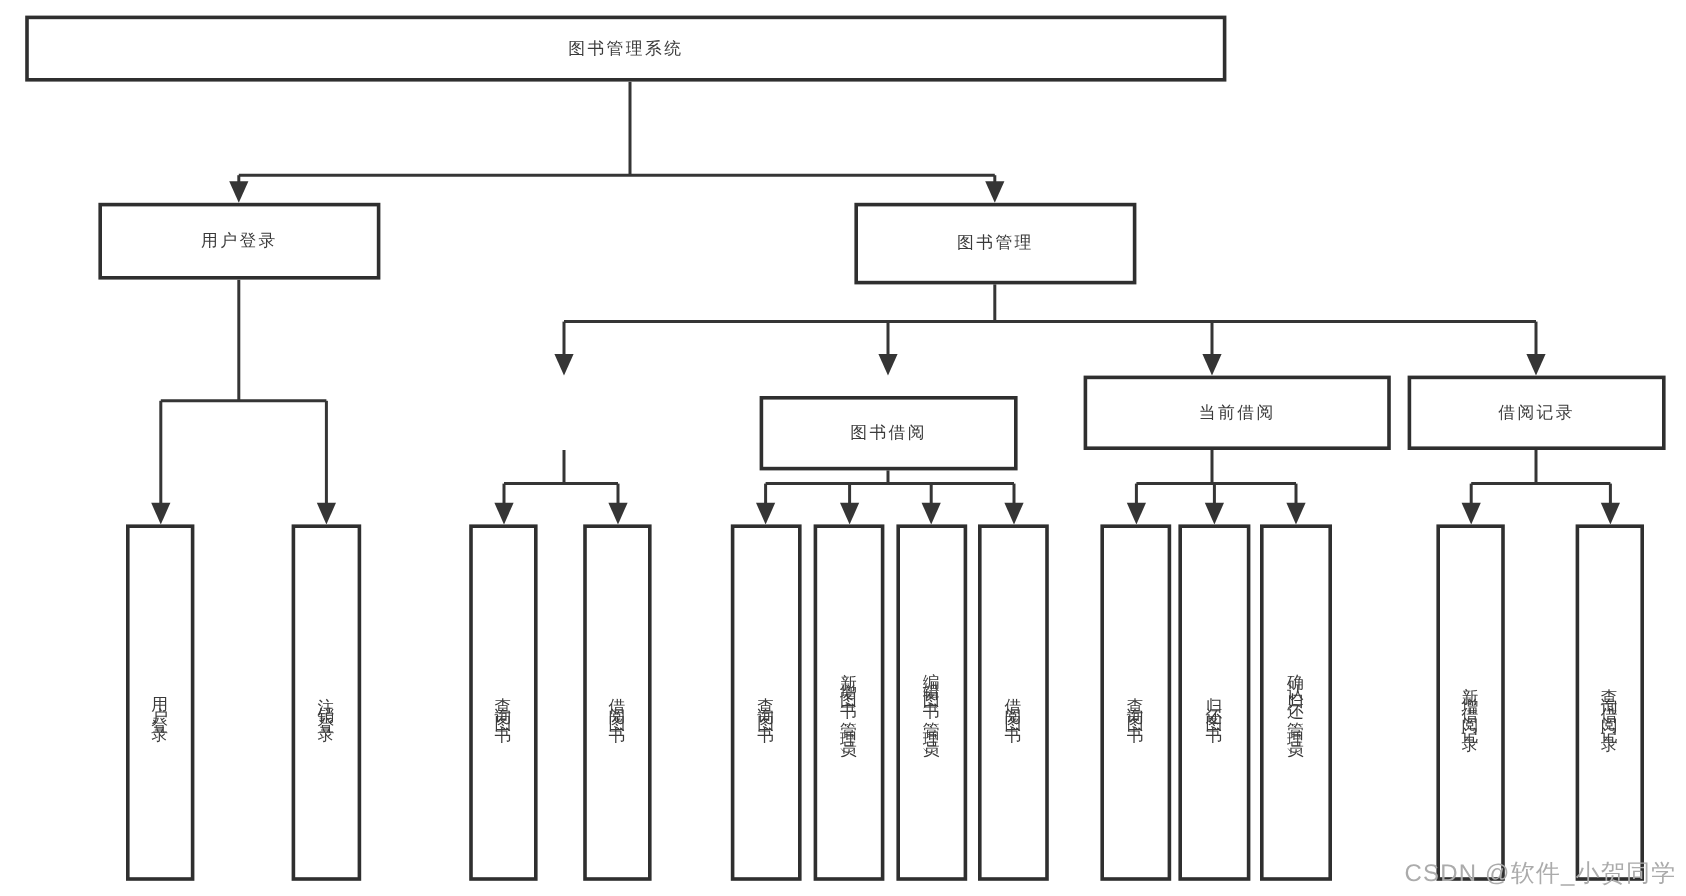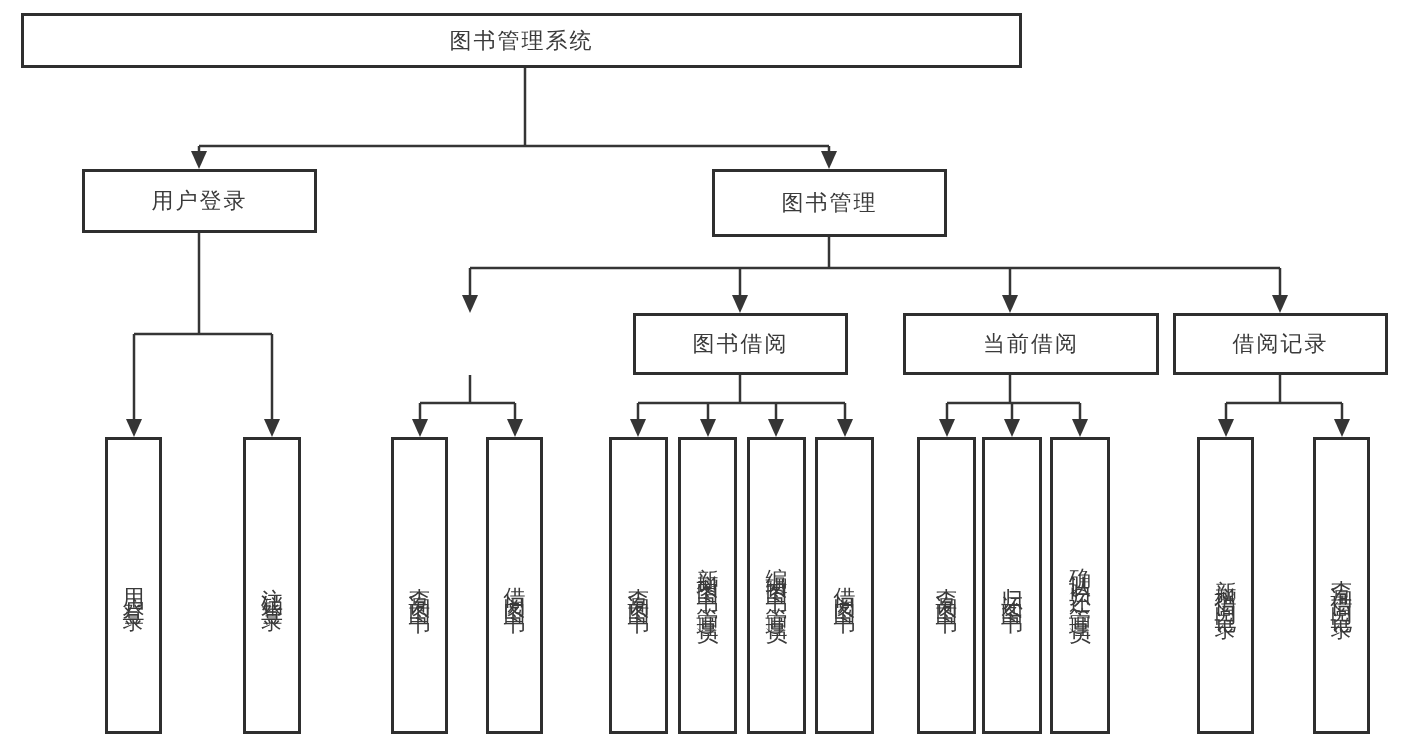--- a/index.html
+++ b/index.html
@@ -24,38 +24,38 @@
   }
   .box {
     position: absolute;
     box-sizing: border-box;
     border: 3px solid #2f2f2f;
     background: #ffffff;
     color: #3a3a3a;
     display: flex;
     align-items: center;
     justify-content: center;
-    font-size: 22px;
+    font-size: 14px;
     z-index: 2;
     letter-spacing: 2px;
   }
   .vbox {
     writing-mode: vertical-rl;
     text-orientation: mixed;
     letter-spacing: 8px;
     line-height: 1;
     top: 437px;
     height: 297px;
   }
   
   #n-root        { left: 21px;  top: 13px;  width: 1001px; height: 55px; }
   #n-user-login  { left: 82px;  top: 169px; width: 235px;  height: 64px; }
   #n-book-mgmt   { left: 712px; top: 169px; width: 235px;  height: 68px; }
   #n-recommend   { left: 362px; top: 313px; width: 215px;  height: 62px; }
-  #n-borrow      { left: 633px; top: 313px; width: 215px;  height: 62px; }
+  #n-borrow      { left: 633px; top: 330px; width: 215px;  height: 62px; }
   #n-current     { left: 903px; top: 313px; width: 256px;  height: 62px; }
   #n-records     { left: 1173px;top: 313px; width: 215px;  height: 62px; }
   #l-user-login  { left: 105px;  width: 57px; }
   #l-logout      { left: 243px;  width: 58px; }
   #l-query-rec   { left: 391px;  width: 57px; }
   #l-borrow-rec  { left: 486px;  width: 57px; }
   #l-query-bor   { left: 609px;  width: 59px; }
   #l-add-book    { left: 678px;  width: 59px; }
   #l-edit-book   { left: 747px;  width: 59px; }
   #l-borrow-bor  { left: 815px;  width: 59px; }
@@ -204,14 +204,15 @@
     <span>确认归还（管理员）</span>
   </div>
 
   <div class="box vbox" id="l-add-recr">
     <span>新增借阅记录</span>
   </div>
   <div class="box vbox" id="l-query-recr">
     <span>查询借阅记录</span>
   </div>
 
+  <div class="watermark">CSDN @软件_小贺同学</div>
 
 </div>
 
 </body></html>

